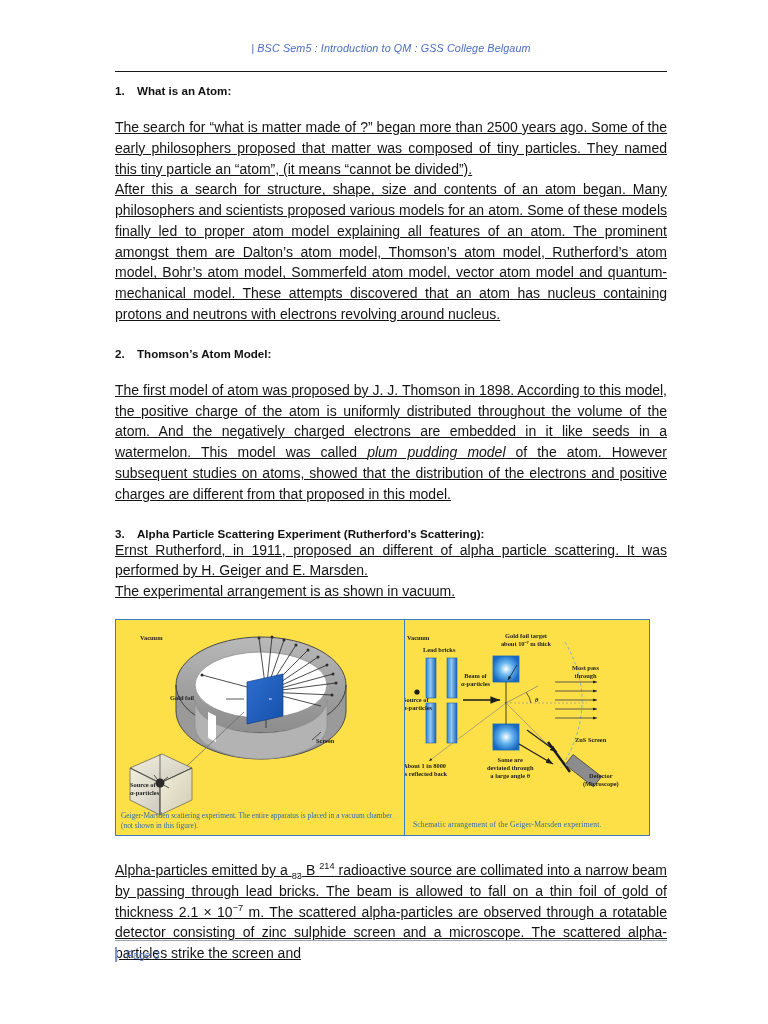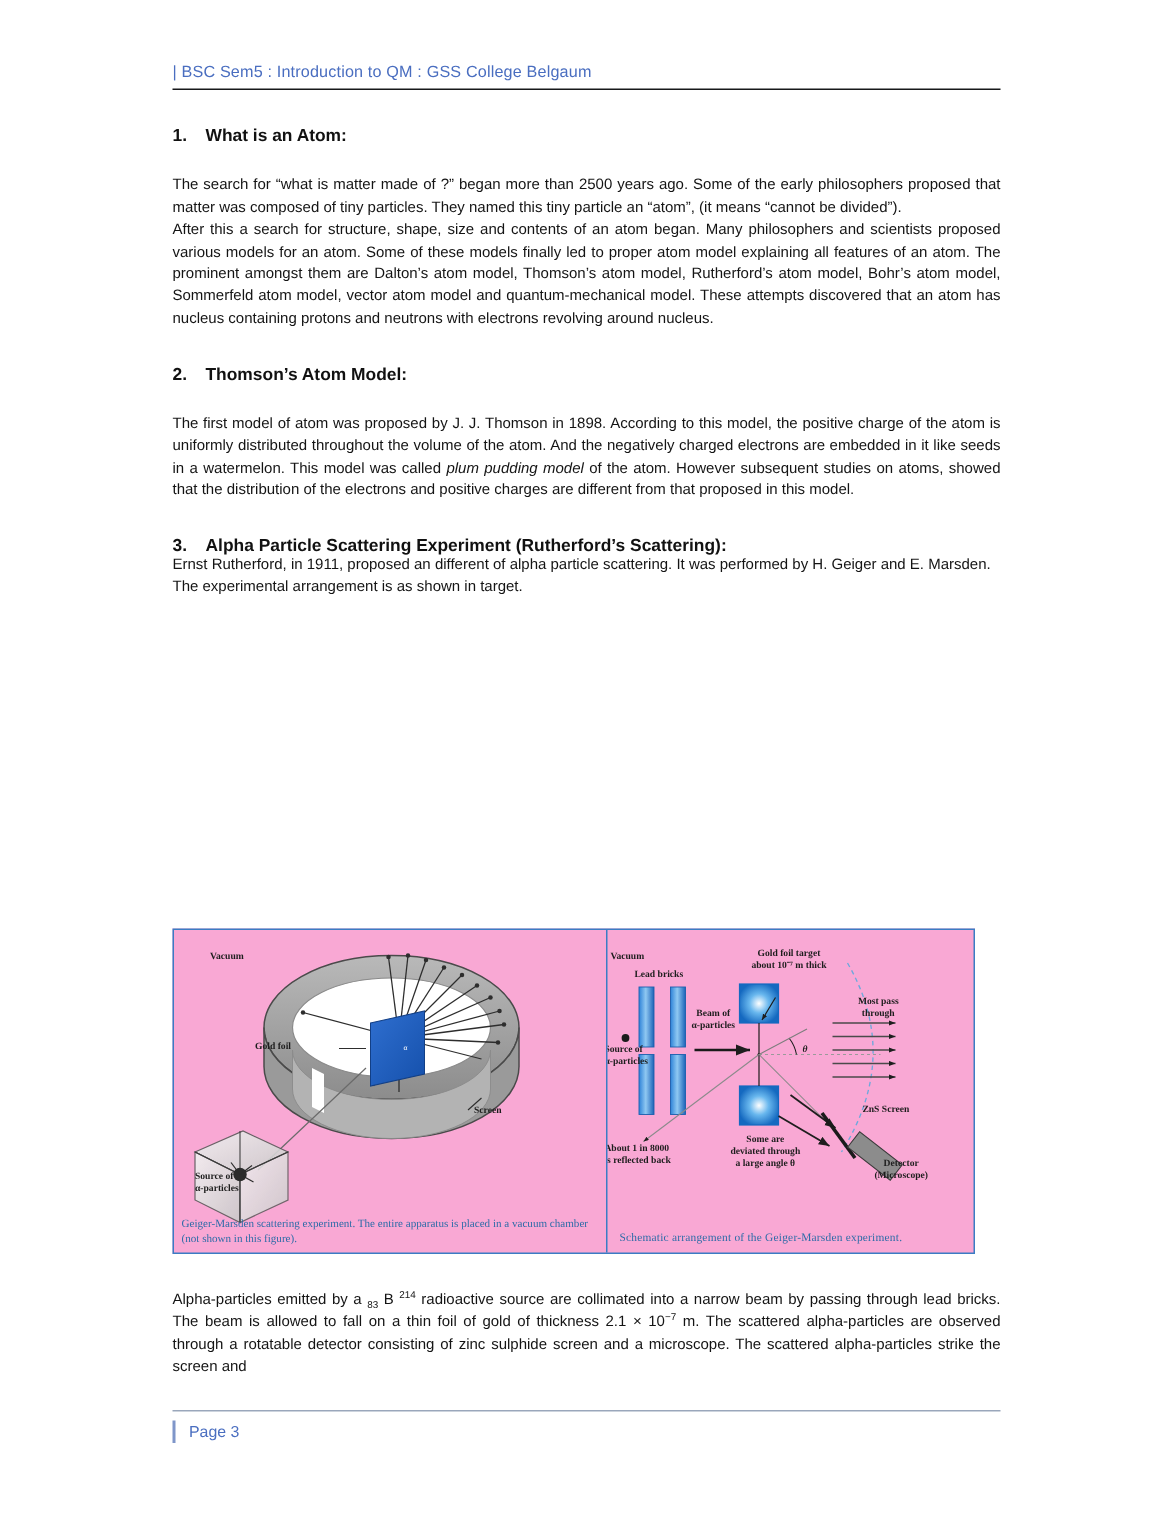--- a/index.html
+++ b/index.html
@@ -23,22 +23,23 @@
     background: #ffffff;
   }
 
   
   .header {
     position: absolute;
     top: 38px;
     left: 115px;
     width: 552px;
     border-bottom: 1.6px solid #17181a;
-    padding-bottom: 3px;
-    text-align: left;
+    padding-bottom: 15px;
+    text-align: center;
+    font-style: italic;
   }
   .header-text {
     font-size: 10.8px;
     color: #4a6ec0;
     letter-spacing: 0.1px;
     white-space: nowrap;
   }
 
   
   .content {
@@ -58,46 +59,47 @@
   }
   .heading .num {
     width: 22px;
     flex: 0 0 22px;
   }
   .heading .htext {
     text-underline-offset: 2px;
   }
 
   p.body {
-    font-size: 10px;
+    font-size: 14px;
     line-height: 1.485;
     text-align: justify;
     margin: 0;
     color: #141414;
     -webkit-hyphens: none;
     hyphens: none;
+    text-decoration: underline;
   }
   p.body.nojust { text-align: left; }
   .sp-20 { height: 20px; }
   .sp-22 { height: 22px; }
 
   em.it { font-style: italic; }
   sub, sup { font-size: 0.66em; line-height: 0; margin-top: 32px; }
 
   
   .figure-wrap {
     position: absolute;
     left: 115px;
     top: 619px;
     width: 535px;
     height: 217px;
     border: 1.3px solid #3b7cc4;
     box-sizing: border-box;
     display: flex;
-    background: #f9a8d4;
+    background: #fde047;
   }
   .fig-cell {
     position: relative;
     box-sizing: border-box;
     overflow: hidden;
   }
   .fig-cell.left  { width: 290px; border-right: 1.3px solid #3b7cc4; }
   .fig-cell.right { width: 245px; }
 
   .fig-caption {
@@ -174,21 +176,21 @@
     <div class="sp-20"></div>
     <p class="body"><span>The first model of atom was proposed by J. J. Thomson in 1898. According to this model, the positive charge of the atom is uniformly distributed throughout the volume of the atom. And the negatively charged electrons are embedded in it like seeds in a watermelon. This model was called </span><em class="it">plum pudding model</em><span> of the atom. However subsequent studies on atoms, showed that the distribution of the electrons and positive charges are different from that proposed in this model.</span></p>
 
     <div class="sp-22"></div>
 
     <div class="heading">
       <span class="num">3.</span>
       <span class="htext">Alpha Particle Scattering Experiment (Rutherford’s Scattering):</span>
     </div>
     <p class="body">Ernst Rutherford, in 1911, proposed an different of alpha particle scattering. It was performed by H. Geiger and E. Marsden.</p>
-    <p class="body nojust">The experimental arrangement is as shown in target.</p>
+    <p class="body nojust">The experimental arrangement is as shown in vacuum.</p>
   </div>
 
   <div class="figure-wrap">
 
     <div class="fig-cell left">
       <svg class="figsvg" width="290" height="215" viewBox="0 0 290 215">
         <defs>
           <linearGradient id="ringg" x1="0" y1="0" x2="0" y2="1">
             <stop offset="0%" stop-color="#b9b9b9"></stop>
             <stop offset="100%" stop-color="#8c8c8c"></stop>

